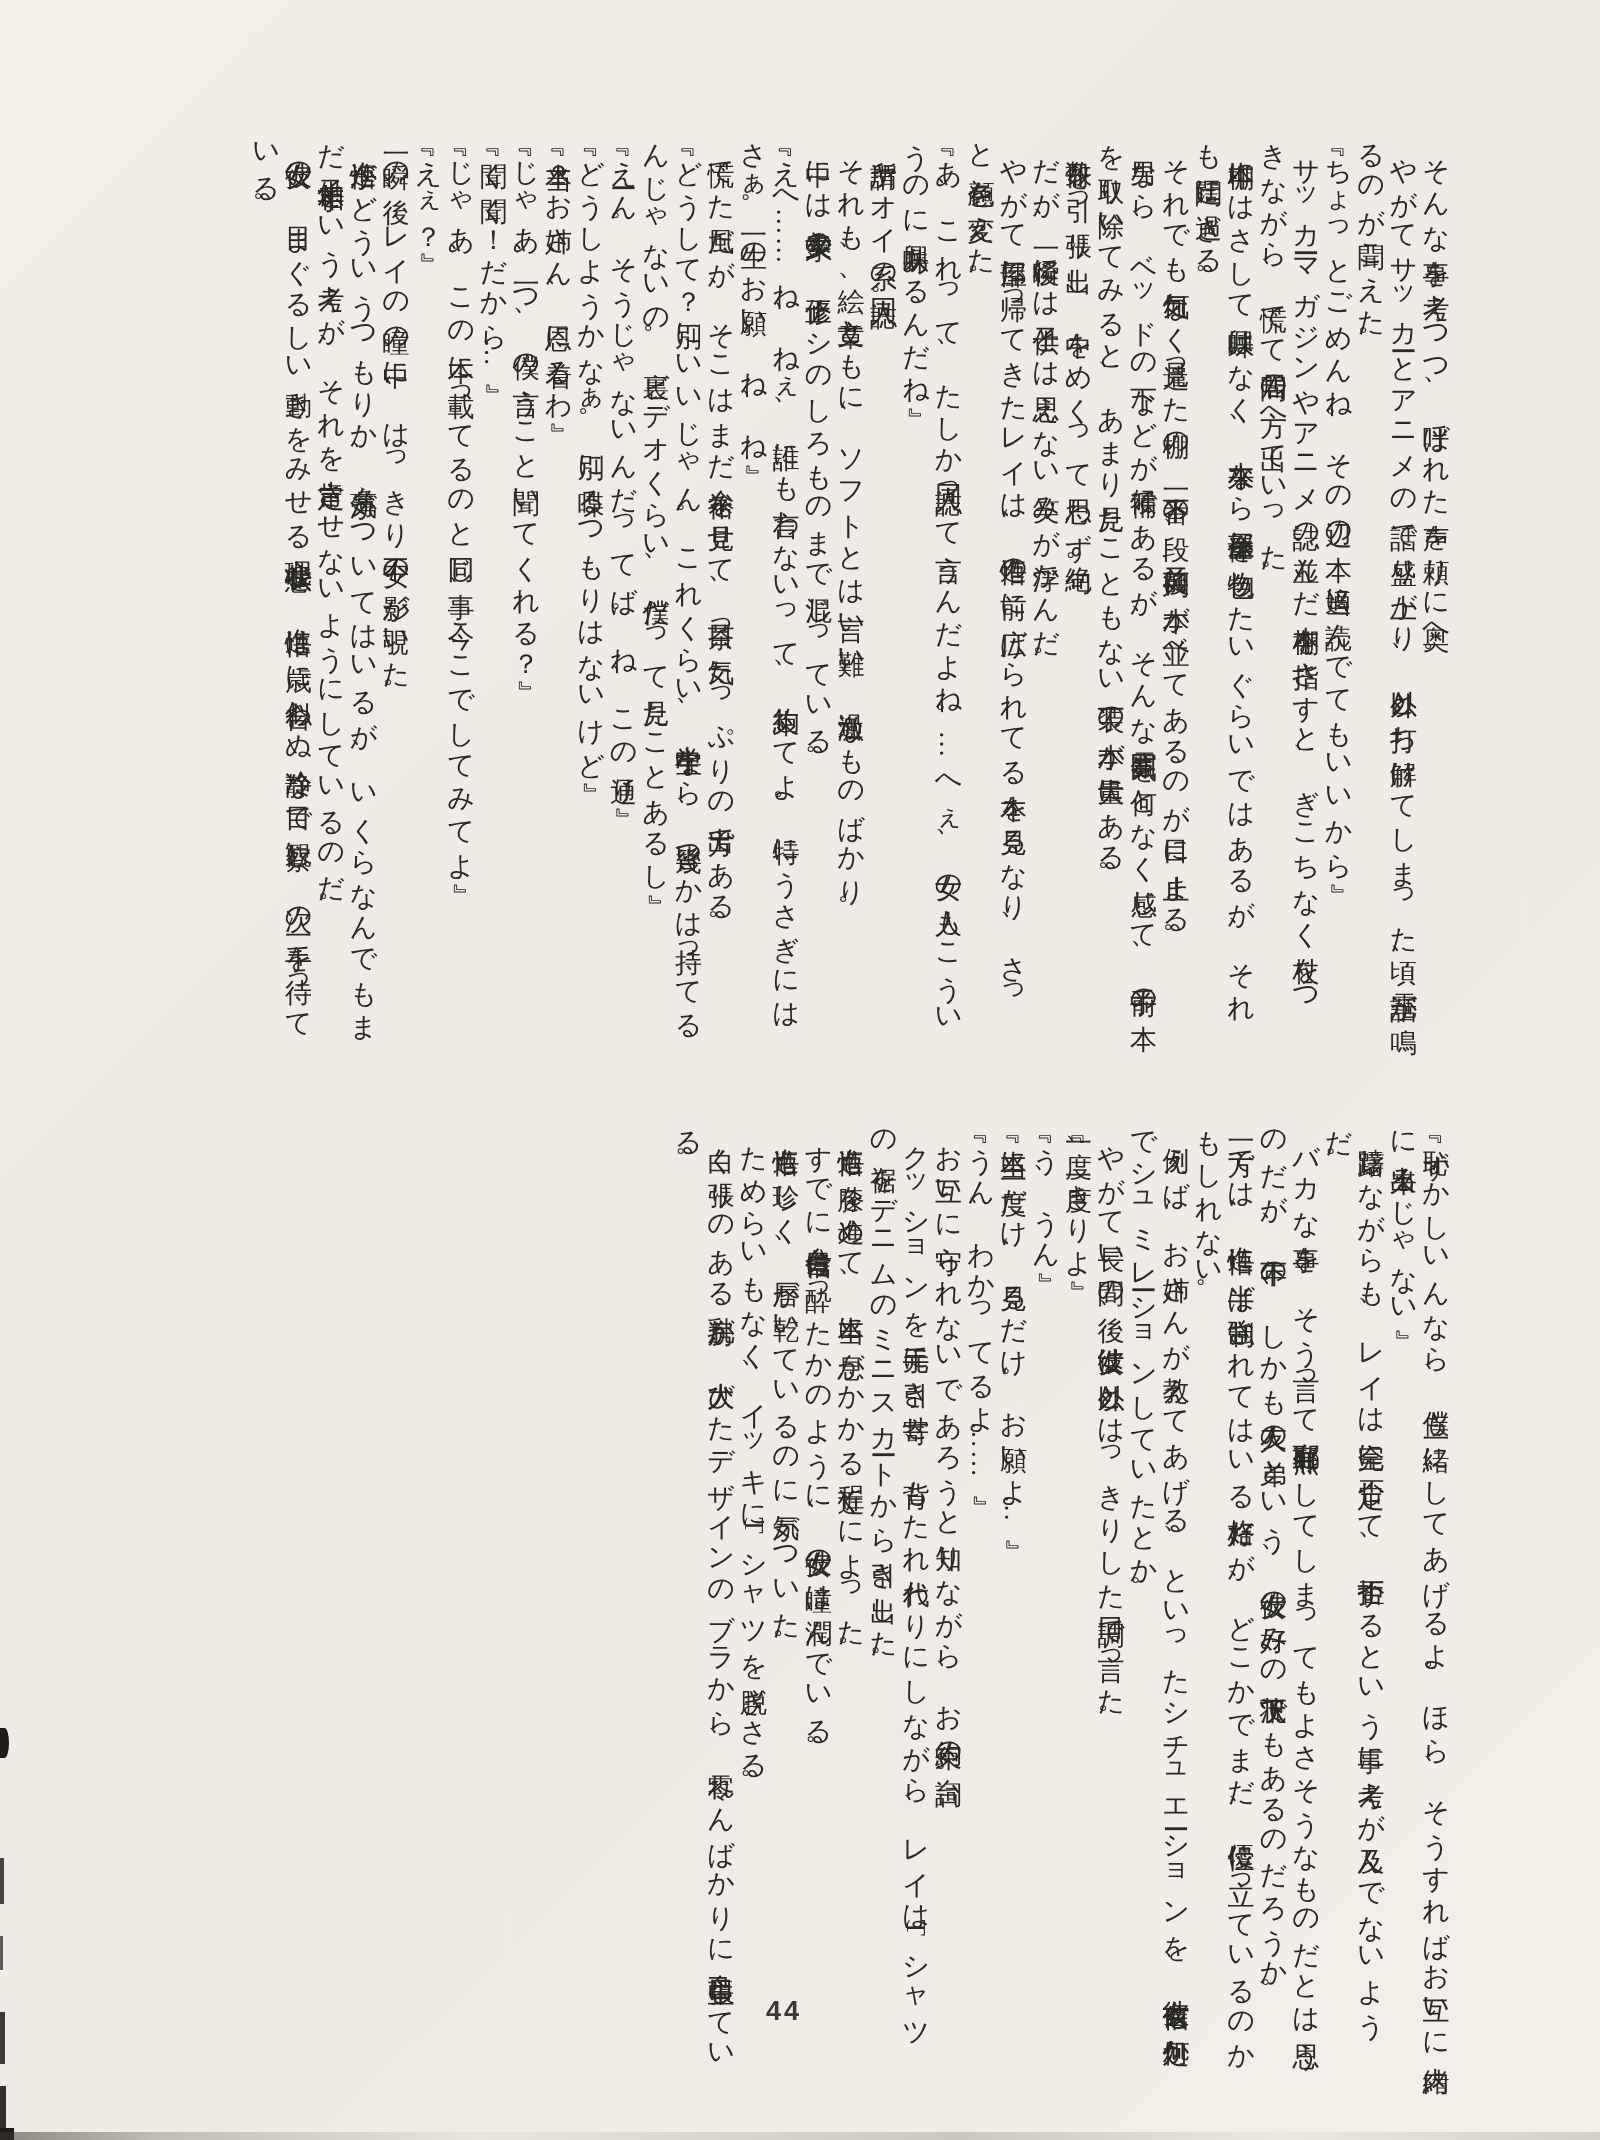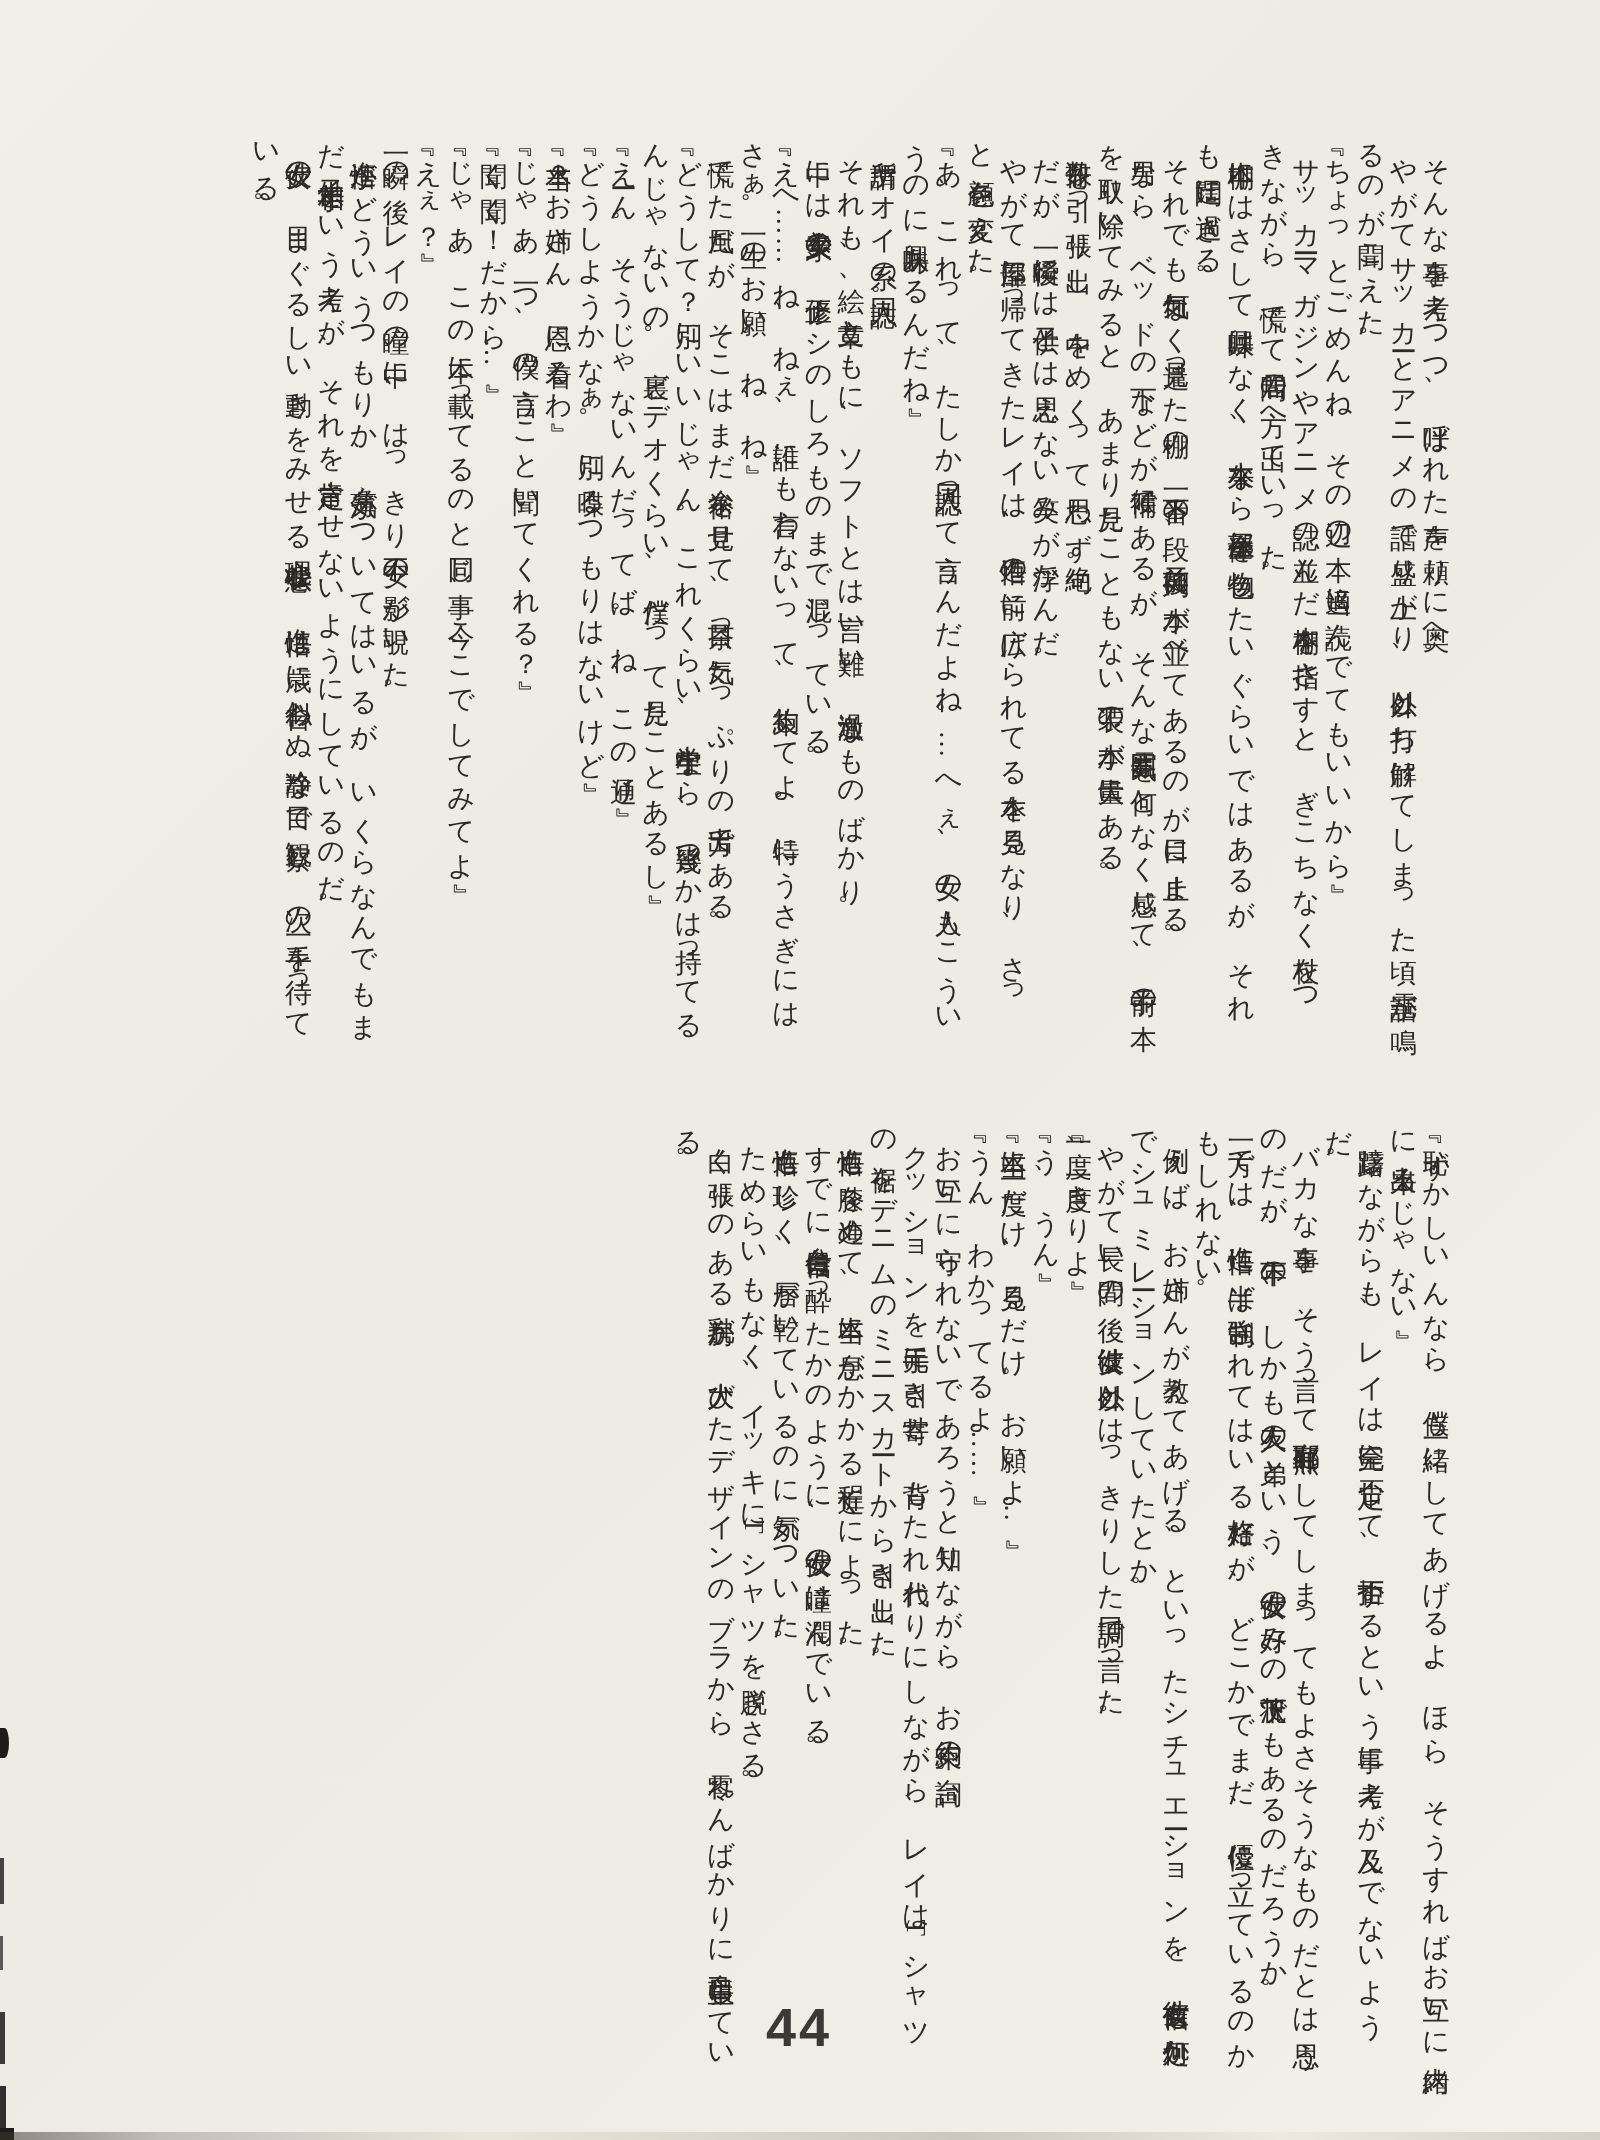--- a/index.html
+++ b/index.html
@@ -41,21 +41,21 @@
     left: 636px;
     width: 816px;
     height: 950px;
   }
   .page-number {
     position: absolute;
     left: 766px;
     top: 1996px;
     font-family: "Liberation Sans", "DejaVu Sans", sans-serif;
     font-weight: bold;
-    font-size: 54px;
+    font-size: 27px;
     letter-spacing: 3px;
     color: #3b3934;
   }
   
   .artifact {
     position: absolute;
     background: #1d1c1a;
   }
   .a1 { left: 0; top: 1728px; width: 9px;  height: 30px; border-radius: 0 60% 60% 0; }
   .a2 { left: 0; top: 1858px; width: 4px;  height: 46px; opacity: .8; }

